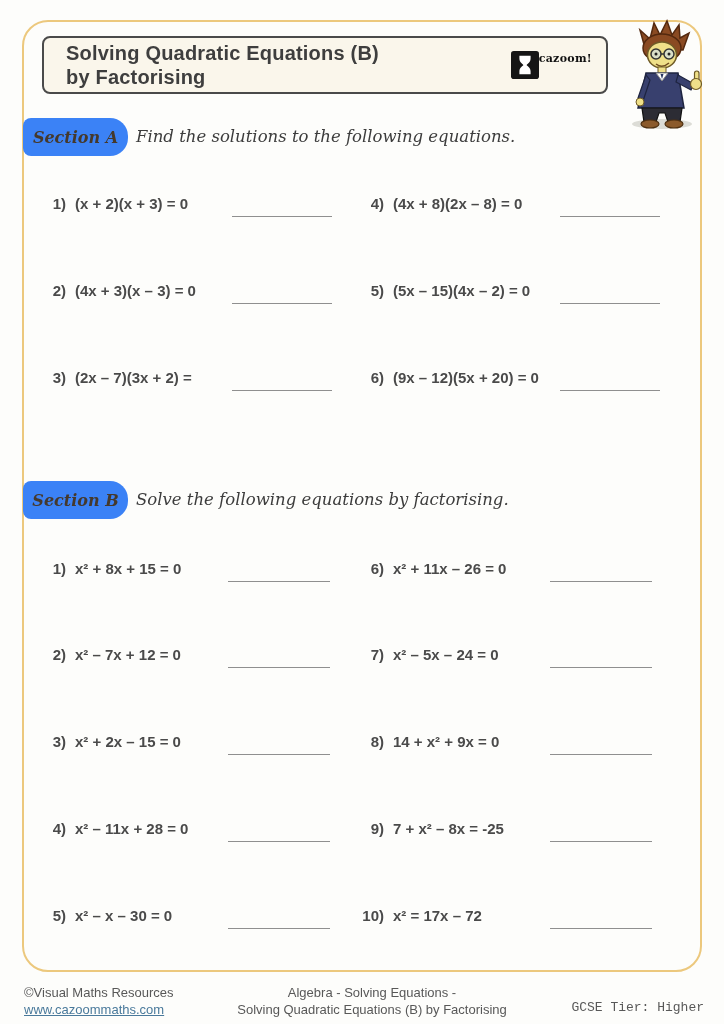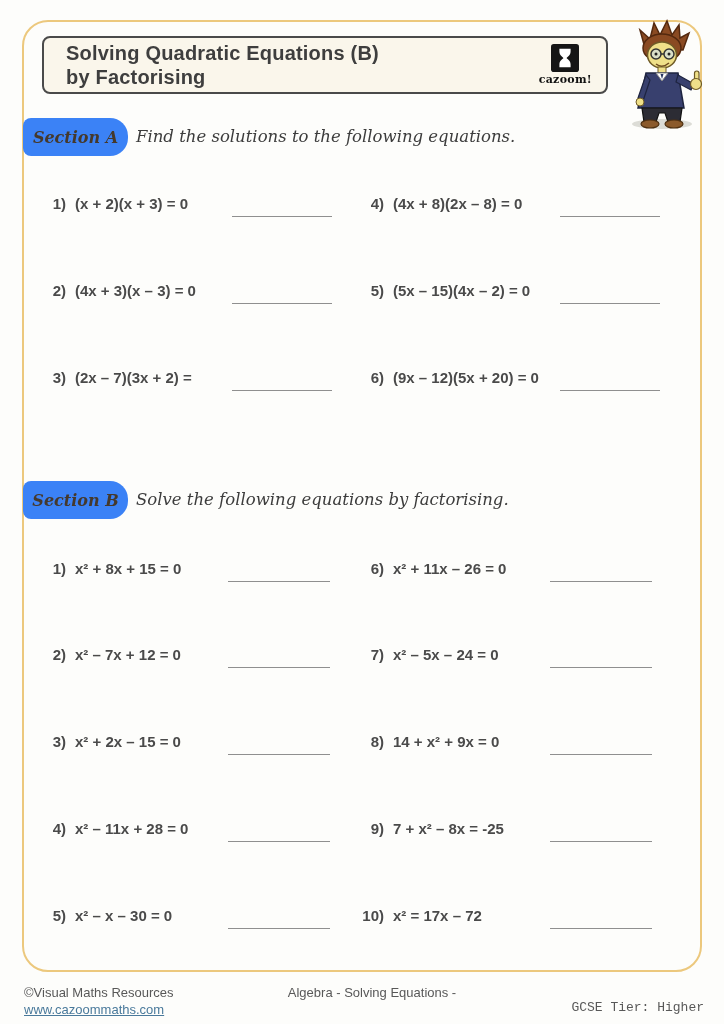--- a/index.html
+++ b/index.html
@@ -14,21 +14,21 @@
     border:2px solid #ECC87D; border-radius:26px; background:transparent;
   }
   
   .title-box {
     position:absolute; left:42px; top:36px; width:566px; height:58px;
     background:#FAF6EB; border:2.5px solid #4A4A4A; border-radius:8px;
     box-sizing:border-box; display:flex; align-items:center;
     justify-content:space-between; padding:0 14px 0 22px; z-index:2;
   }
   .title-text { font-weight:bold; font-size:20px; line-height:24px; color:#3E3E3E; letter-spacing:0.2px; }
-  .logo { display:flex; flex-direction:column; align-items:center; }
+  .logo { display:flex; }
   .logo-square { width:28px; height:28px; }
   .logo-text { font-family:"DejaVu Serif", serif; font-weight:bold; font-size:11px; color:#111; margin-top:1px; letter-spacing:0.3px; }
   .mascot { position:absolute; left:612px; top:18px; z-index:3; }
   
   .section-label {
     position:absolute; left:23px; width:105px; height:38px;
     background:#3b82f6; border-radius:8px 18px 18px 8px;
     display:flex; align-items:center; justify-content:center;
     font-family:"DejaVu Serif", serif; font-style:italic; font-weight:bold;
     font-size:16px; color:#45392C; z-index:2;
@@ -199,14 +199,15 @@
   <span class="q-eq">x² = 17x – 72</span>
 </div>
 <div class="answer-line" style="top:928px; left:550px; width:102px"></div>
 
 <div class="footer-left">
   <div>©Visual Maths Resources</div>
   <div class="footer-link">www.cazoommaths.com</div>
 </div>
 <div class="footer-center">
   <div>Algebra - Solving Equations -</div>
+  <div>Solving Quadratic Equations (B) by Factorising</div>
 </div>
 <div class="footer-right">GCSE Tier: Higher</div>
 
 </body></html>

